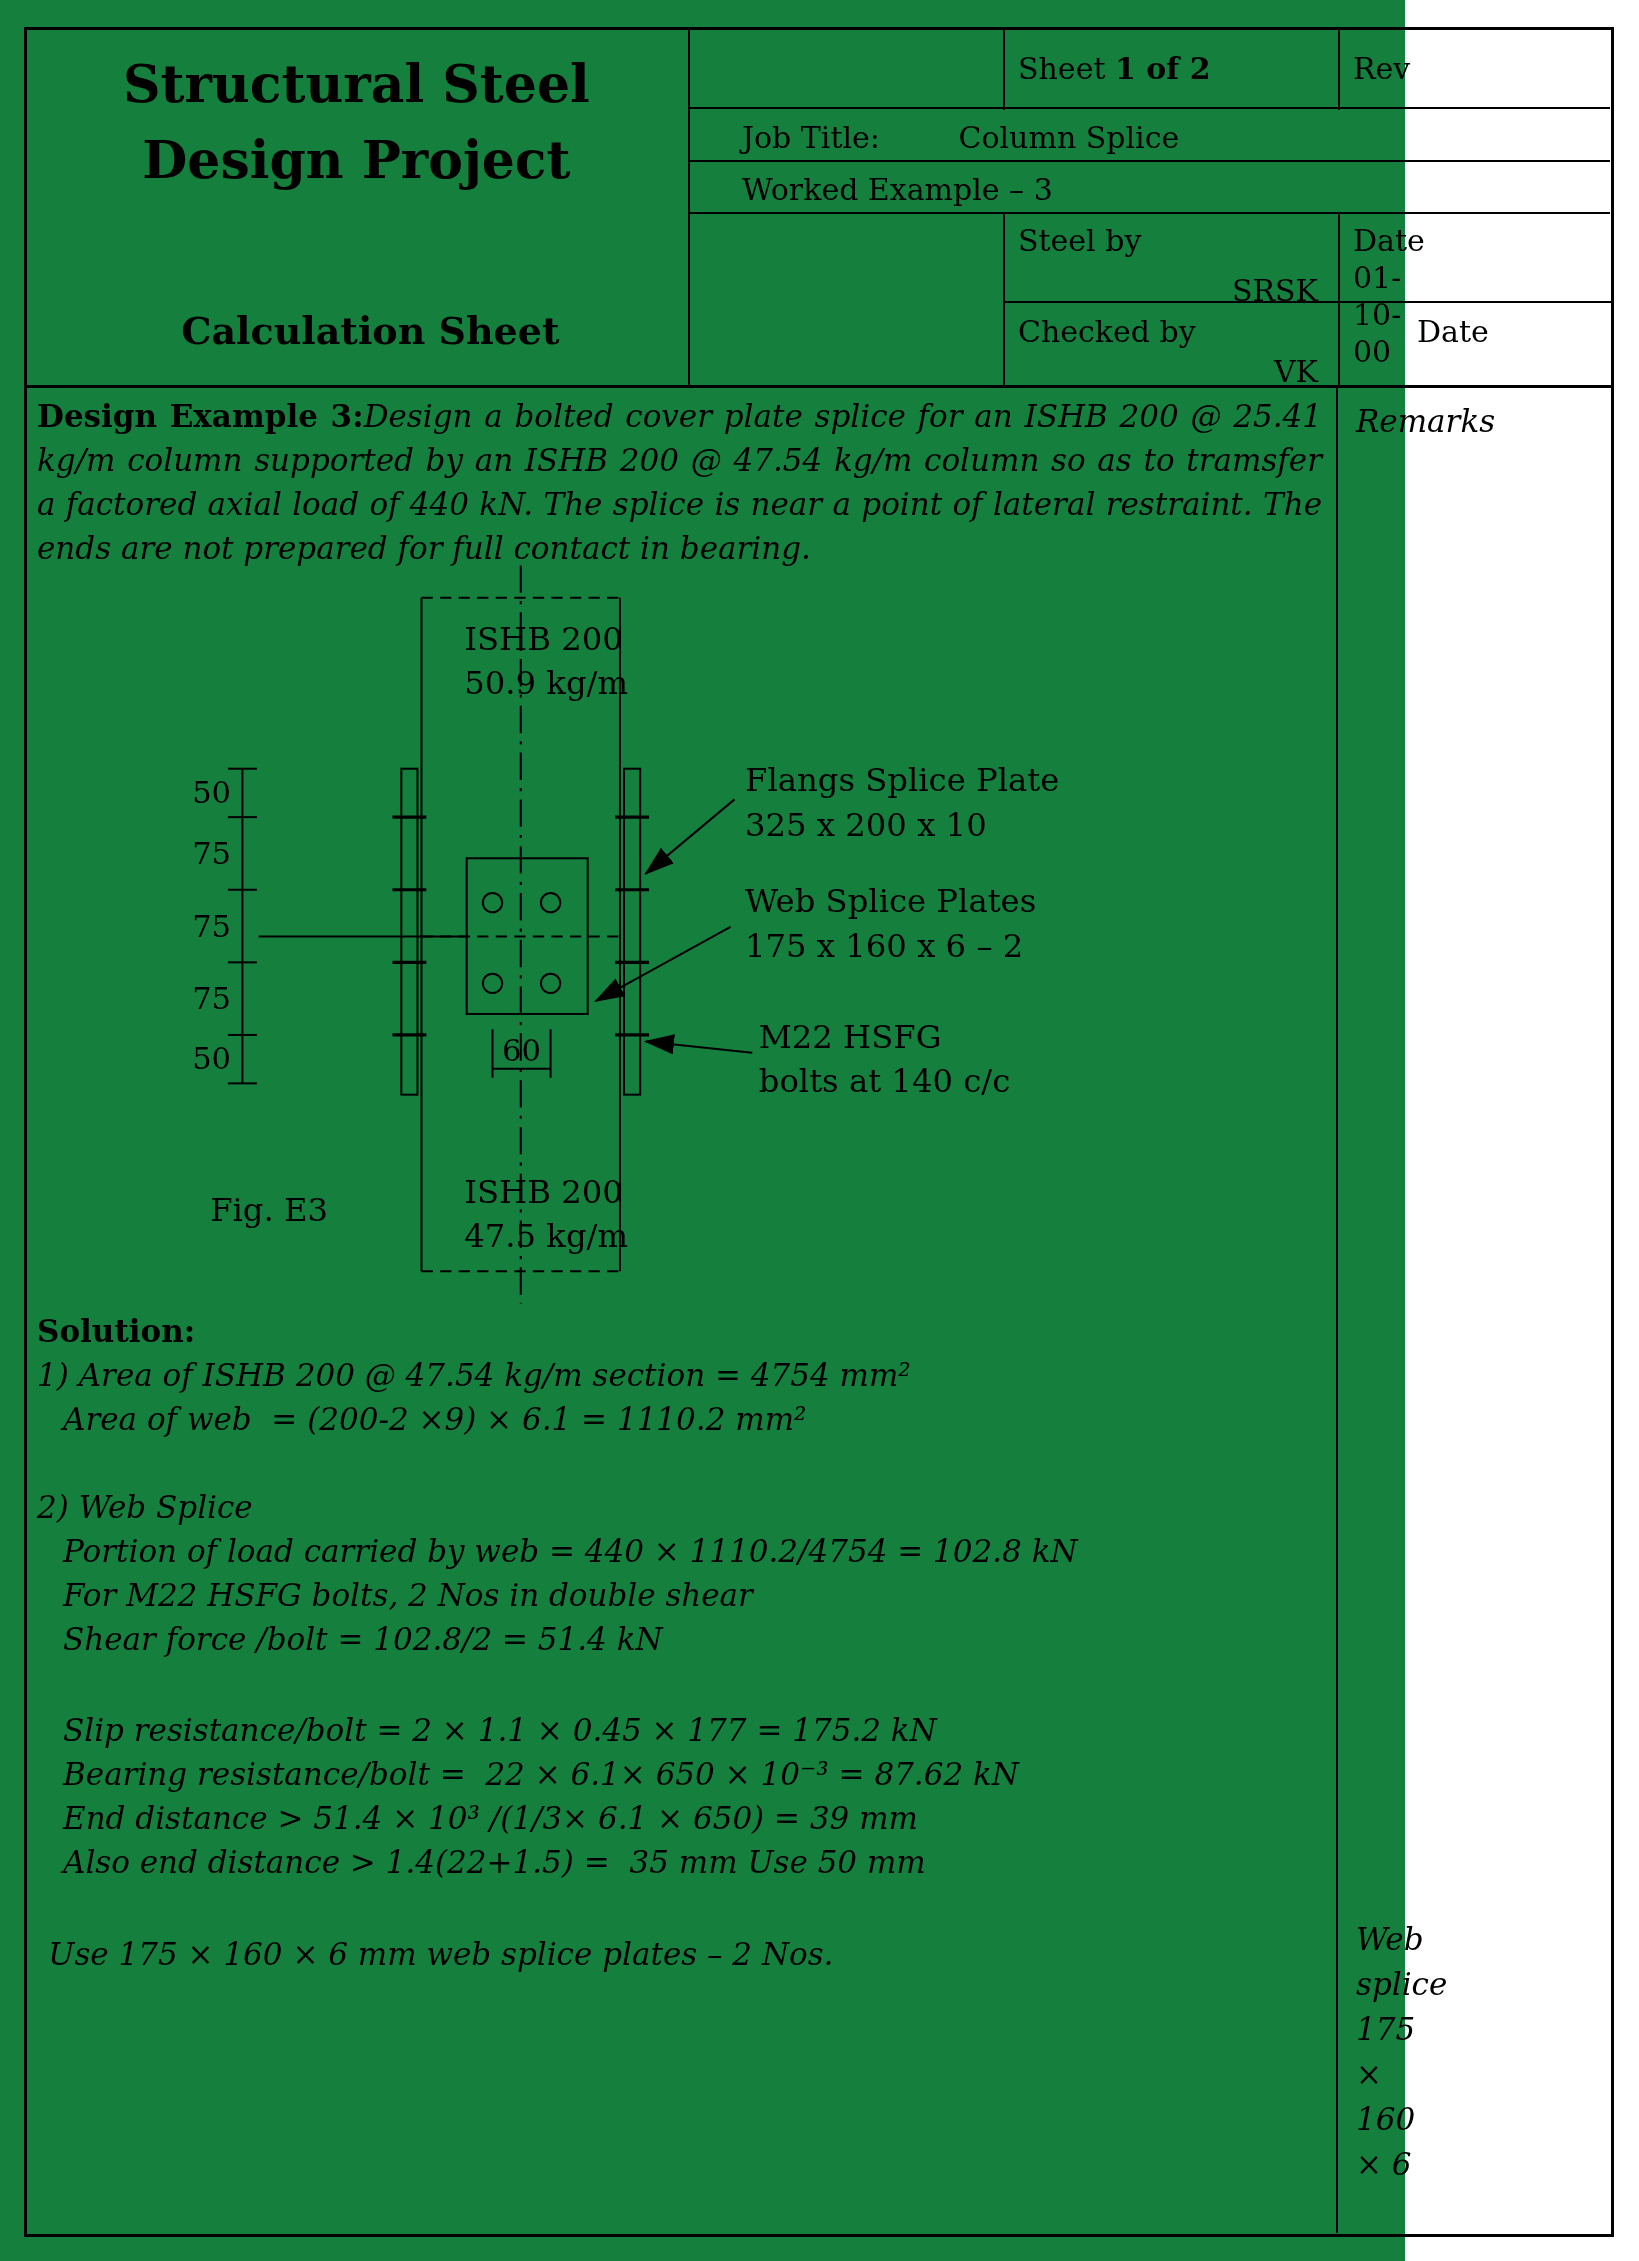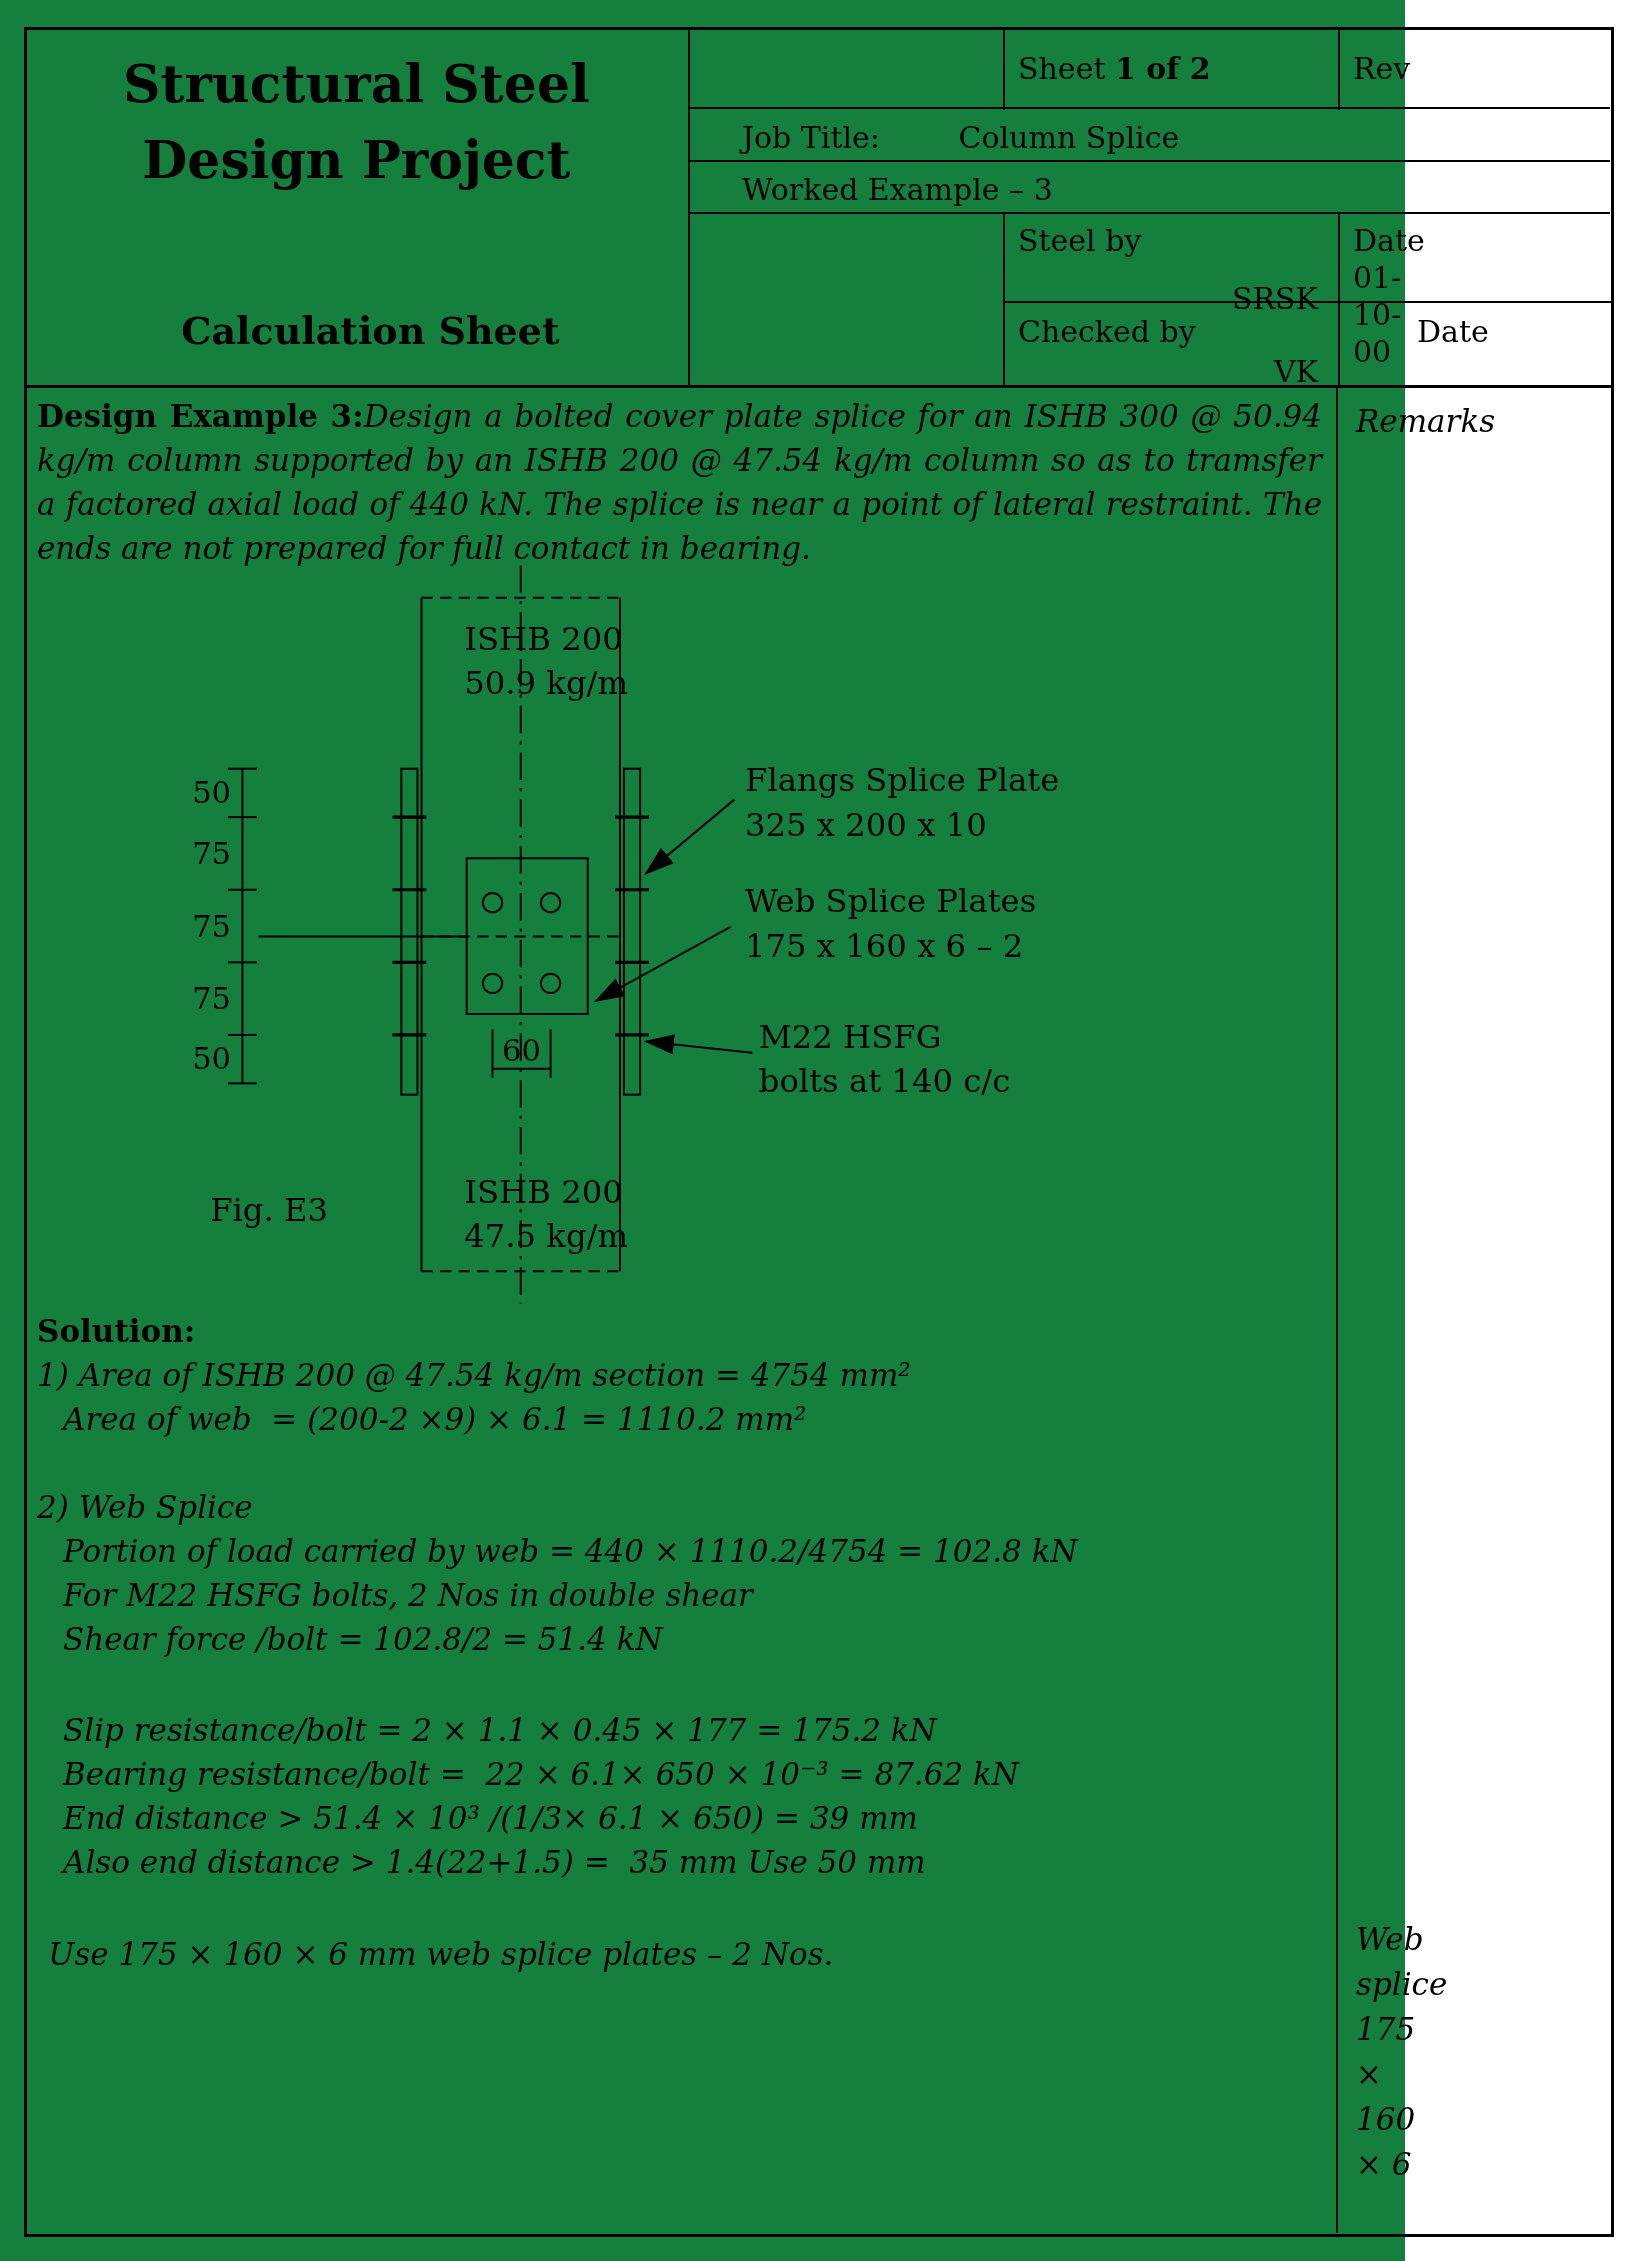--- a/index.html
+++ b/index.html
@@ -64,33 +64,33 @@
     <span>Sheet</span>
     <span class="b">1 of 2</span>
   </div>
   <div class="abs hdr" style="left:1353px;top:50px">Rev</div>
   <div class="abs hdr" style="left:742px;top:119px">
     <span>Job Title:</span>
     <span style="margin-left:69px">Column Splice</span>
   </div>
   <div class="abs hdr" style="left:742px;top:171px">Worked Example – 3</div>
   <div class="abs hdr" style="left:1018px;top:222px">Steel by</div>
-  <div class="abs hdr right" style="left:1018px;top:280px;width:300px">SRSK</div>
+  <div class="abs hdr right" style="left:1018px;top:272px;width:300px">SRSK</div>
   <div class="abs hdr" style="left:1353px;top:222px">Date 01-10-00</div>
   <div class="abs hdr" style="left:1018px;top:313px">Checked by</div>
   <div class="abs hdr right" style="left:1018px;top:353px;width:300px">VK</div>
   <div class="abs hdr" style="left:1417px;top:313px">Date</div>
 
   <div class="abs it remarks">Remarks</div>
   <div class="abs it webnote">
     <div>Web splice</div>
     <div>175 × 160 × 6</div>
   </div>
 
-  <div class="abs para"><b class="lead">Design Example 3:</b><span class="it">Design a bolted cover plate splice for an ISHB 300 @ 50.94 kg/m column supported by an ISHB 200 @ 47.54 kg/m column so as to tramsfer a factored axial load of 440 kN. The splice is near a point of lateral restraint. The ends are not prepared for full contact in bearing.</span></div>
+  <div class="abs para"><b class="lead">Design Example 3:</b><span class="it">Design a bolted cover plate splice for an ISHB 200 @ 25.41 kg/m column supported by an ISHB 200 @ 47.54 kg/m column so as to tramsfer a factored axial load of 440 kN. The splice is near a point of lateral restraint. The ends are not prepared for full contact in bearing.</span></div>
 
   <div class="abs figwrap">
     <svg width="952" height="751" viewBox="0 0 1180 930">
       <defs>
         <marker id="arrowhead" markerWidth="16" markerHeight="12" refX="14" refY="5" orient="auto">
           <path d="M0,0 L15,5 L0,10 z" fill="#000"></path>
         </marker>
       </defs>
 
       <line class="stroke" x1="405" y1="10" x2="405" y2="925" stroke-dasharray="34 10 4 10"></line>

